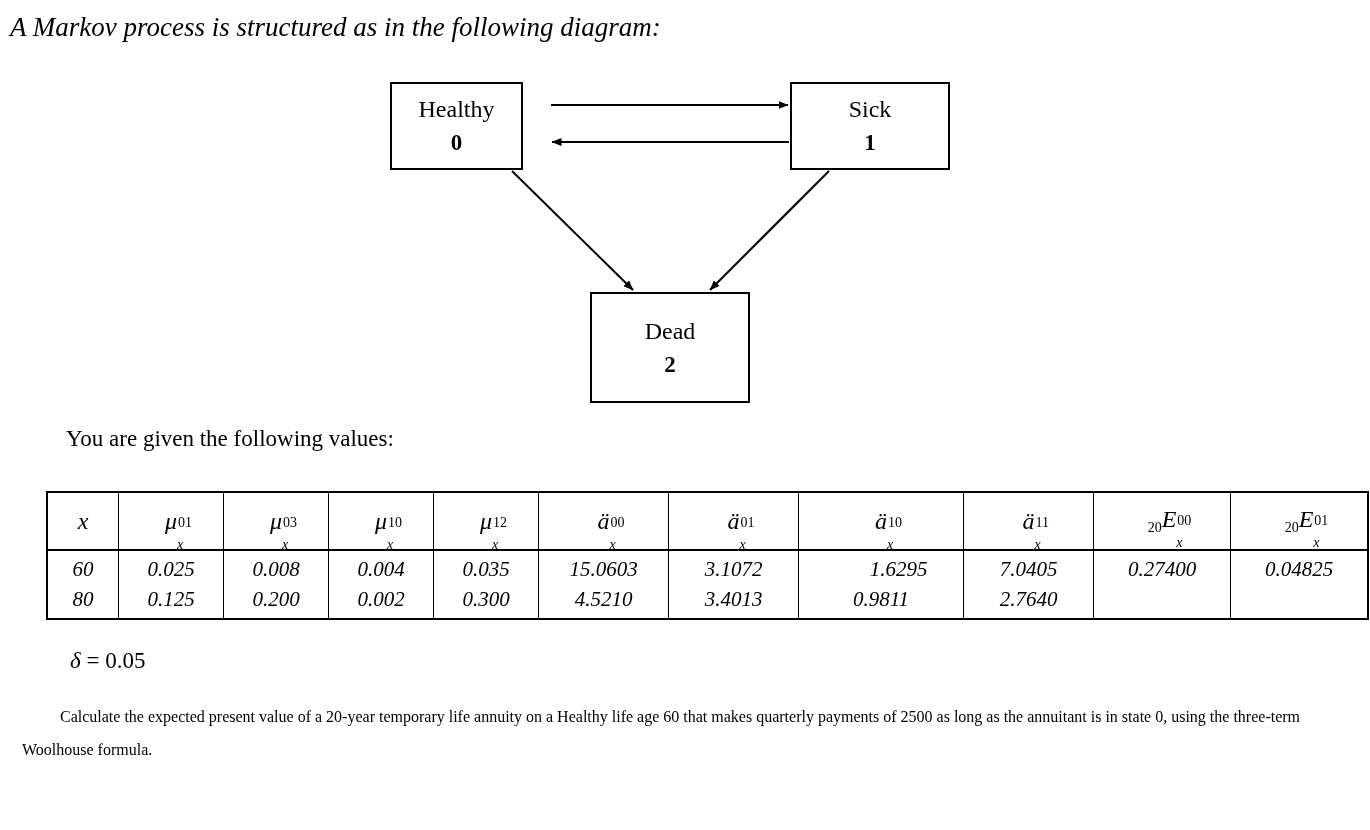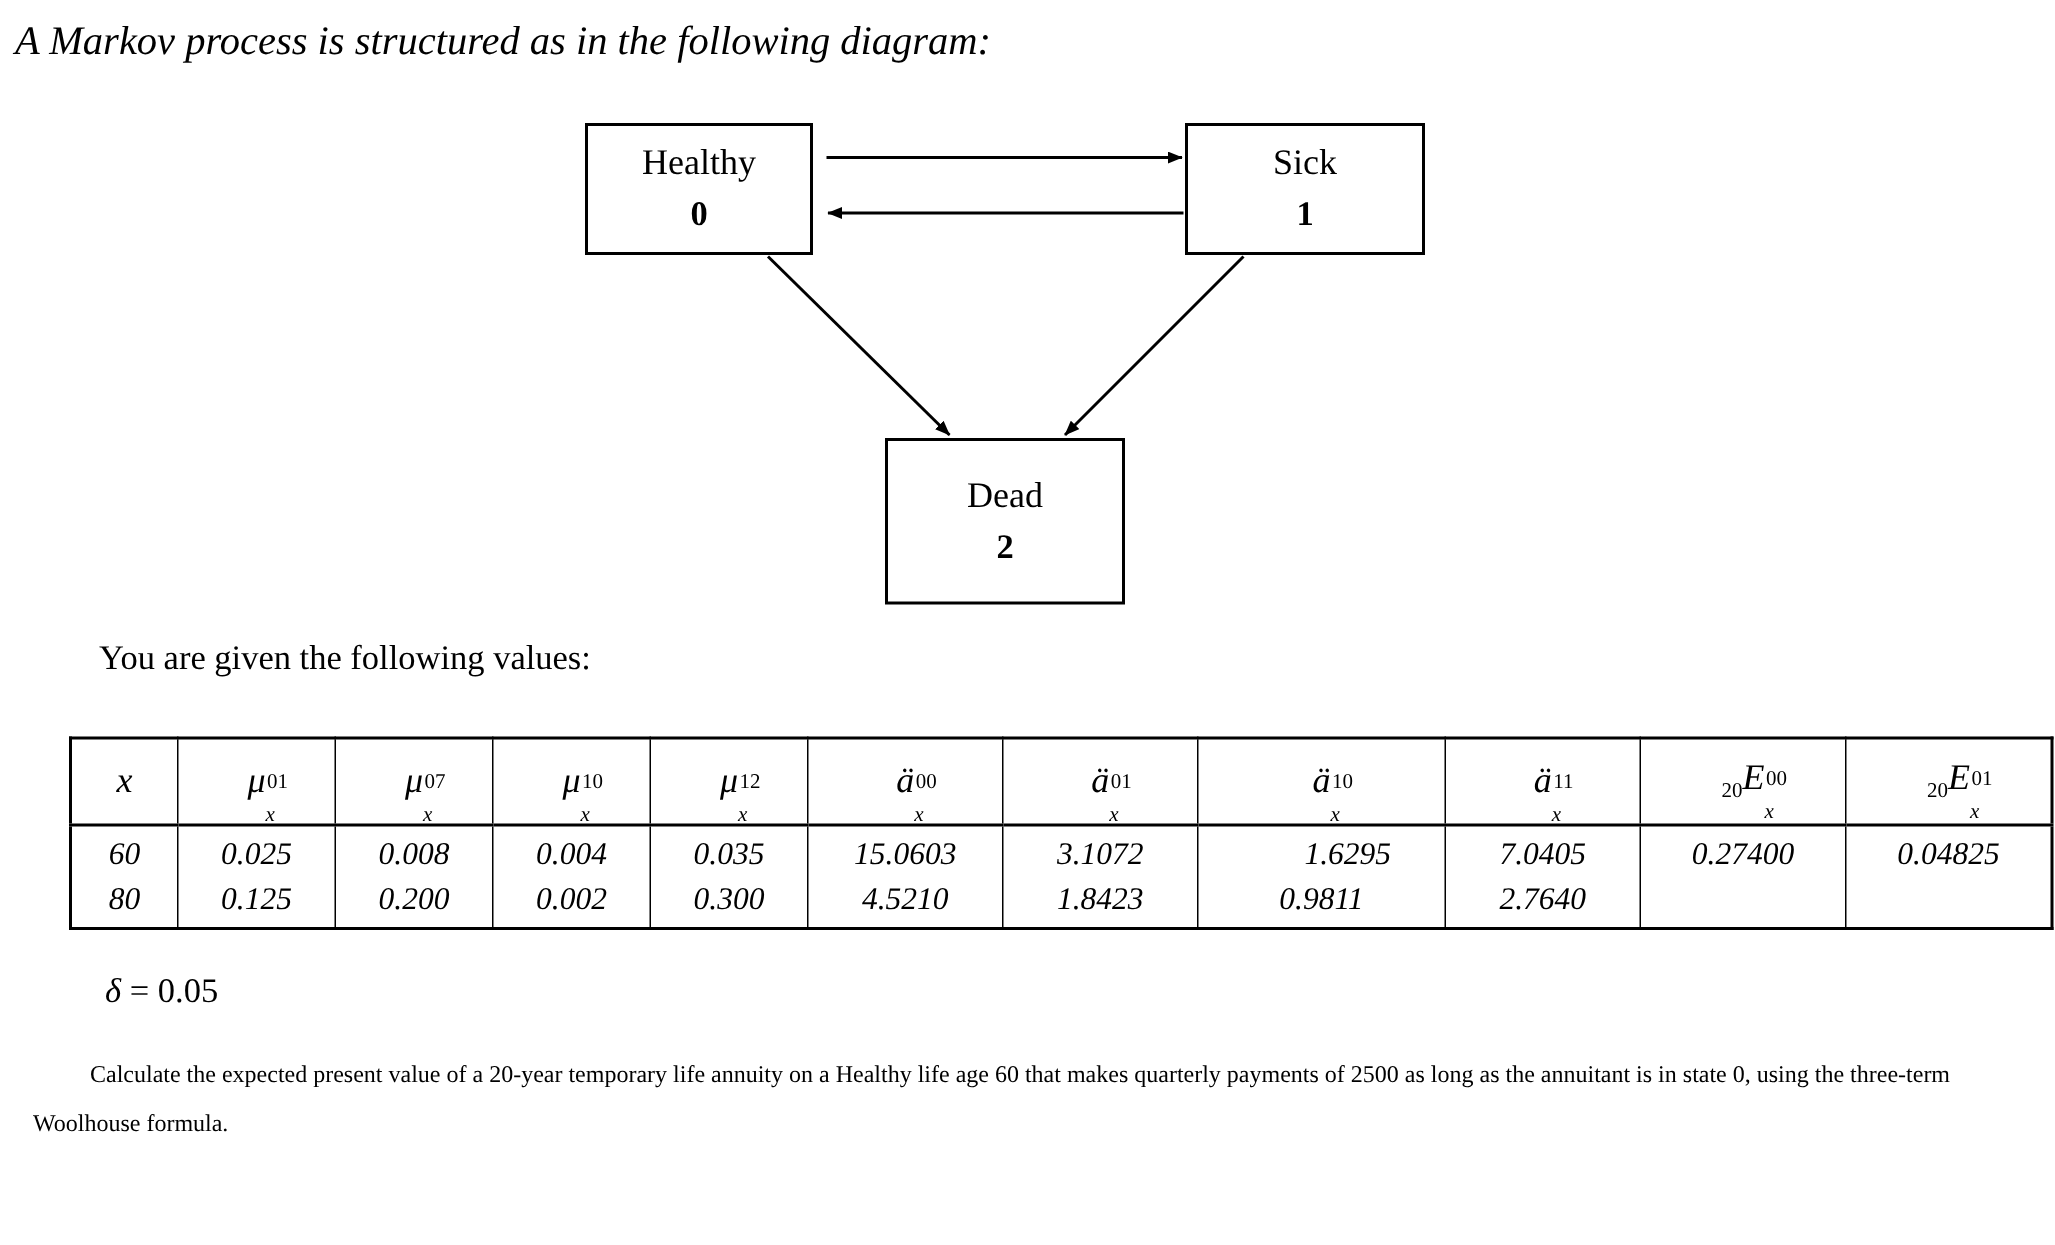--- a/index.html
+++ b/index.html
@@ -49,21 +49,21 @@
   .node .nlabel {
     font-size: 24px;
     line-height: 28px;
   }
   .node .nid {
     font-size: 23px;
     line-height: 28px;
     font-weight: bold;
     margin-top: 6px;
   }
-  #node-healthy { left: 390px; top: 22px;  width: 152px; height: 88px; }
+  #node-healthy { left: 390px; top: 22px;  width: 133px; height: 88px; }
   #node-sick    { left: 790px; top: 22px;  width: 160px; height: 88px; }
   #node-dead    { left: 590px; top: 232px; width: 160px; height: 111px; }
 
   .edges {
     position: absolute;
     left: 0; top: 0;
     width: 1370px; height: 340px;
     pointer-events: none;
   }
 
@@ -216,21 +216,21 @@
 </div>
 
 <div class="given">You are given the following values:</div>
 
 <div class="tablewrap">
   <table class="values">
     <thead>
       <tr id="header-row">
           <th class="c0"><span class="math"><span class="msym">x</span></span></th>
           <th class="c1"><span class="math"><span class="msym">μ</span><span class="mscripts"><span class="sup">01</span><span class="sub">x</span></span></span></th>
-          <th class="c2"><span class="math"><span class="msym">μ</span><span class="mscripts"><span class="sup">07</span><span class="sub">x</span></span></span></th>
+          <th class="c2"><span class="math"><span class="msym">μ</span><span class="mscripts"><span class="sup">03</span><span class="sub">x</span></span></span></th>
           <th class="c3"><span class="math"><span class="msym">μ</span><span class="mscripts"><span class="sup">10</span><span class="sub">x</span></span></span></th>
           <th class="c4"><span class="math"><span class="msym">μ</span><span class="mscripts"><span class="sup">12</span><span class="sub">x</span></span></span></th>
           <th class="c5"><span class="math"><span class="msym">ä</span><span class="mscripts"><span class="sup">00</span><span class="sub">x</span></span></span></th>
           <th class="c6"><span class="math"><span class="msym">ä</span><span class="mscripts"><span class="sup">01</span><span class="sub">x</span></span></span></th>
           <th class="c7"><span class="math"><span class="msym">ä</span><span class="mscripts"><span class="sup">10</span><span class="sub">x</span></span></span></th>
           <th class="c8"><span class="math"><span class="msym">ä</span><span class="mscripts"><span class="sup">11</span><span class="sub">x</span></span></span></th>
           <th class="c9"><span class="math"><span class="presub">20</span><span class="msym">E</span><span class="mscripts"><span class="sup">00</span><span class="sub">x</span></span></span></th>
           <th class="c10"><span class="math"><span class="presub">20</span><span class="msym">E</span><span class="mscripts"><span class="sup">01</span><span class="sub">x</span></span></span></th>
         </tr>
     </thead>
@@ -248,21 +248,21 @@
           <td class="c9" style="border-bottom: none;">0.27400</td>
           <td class="c10" style="border-bottom: none;">0.04825</td>
         </tr>
         <tr>
           <td class="c0" style="border-top: none;">80</td>
           <td class="c1" style="border-top: none;">0.125</td>
           <td class="c2" style="border-top: none;">0.200</td>
           <td class="c3" style="border-top: none;">0.002</td>
           <td class="c4" style="border-top: none;">0.300</td>
           <td class="c5" style="border-top: none;">4.5210</td>
-          <td class="c6" style="border-top: none;">1.8423</td>
+          <td class="c6" style="border-top: none;">3.4013</td>
           <td class="c7" style="border-top: none;">0.9811</td>
           <td class="c8" style="border-top: none;">2.7640</td>
           <td class="c9" style="border-top: none;"></td>
           <td class="c10" style="border-top: none;"></td>
         </tr>
       </tbody>
   </table>
 </div>
 
 <div class="delta">

